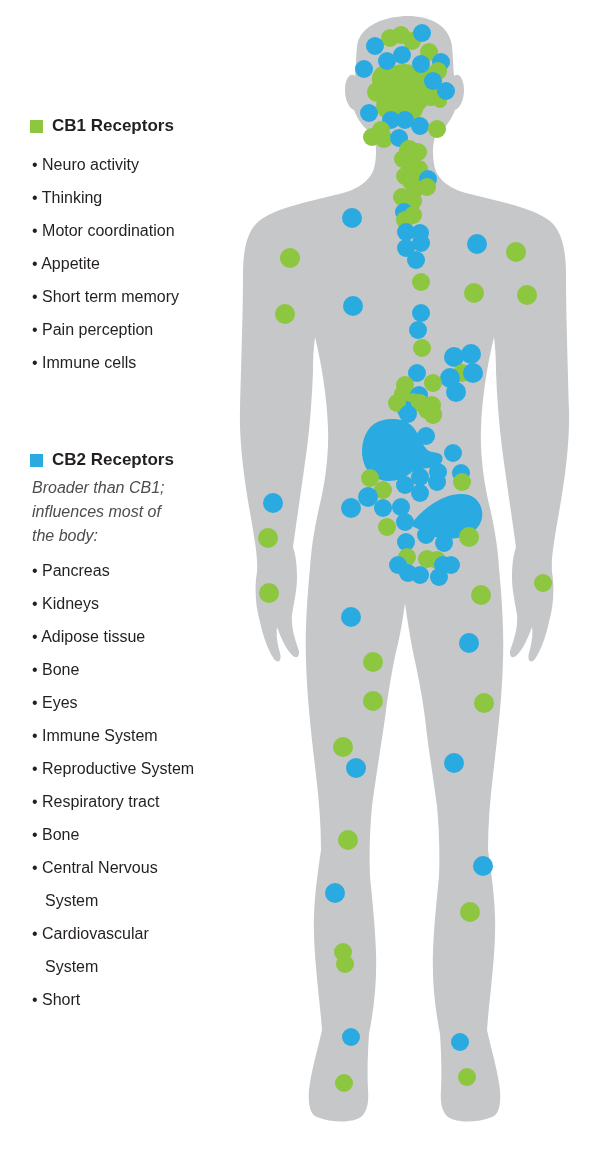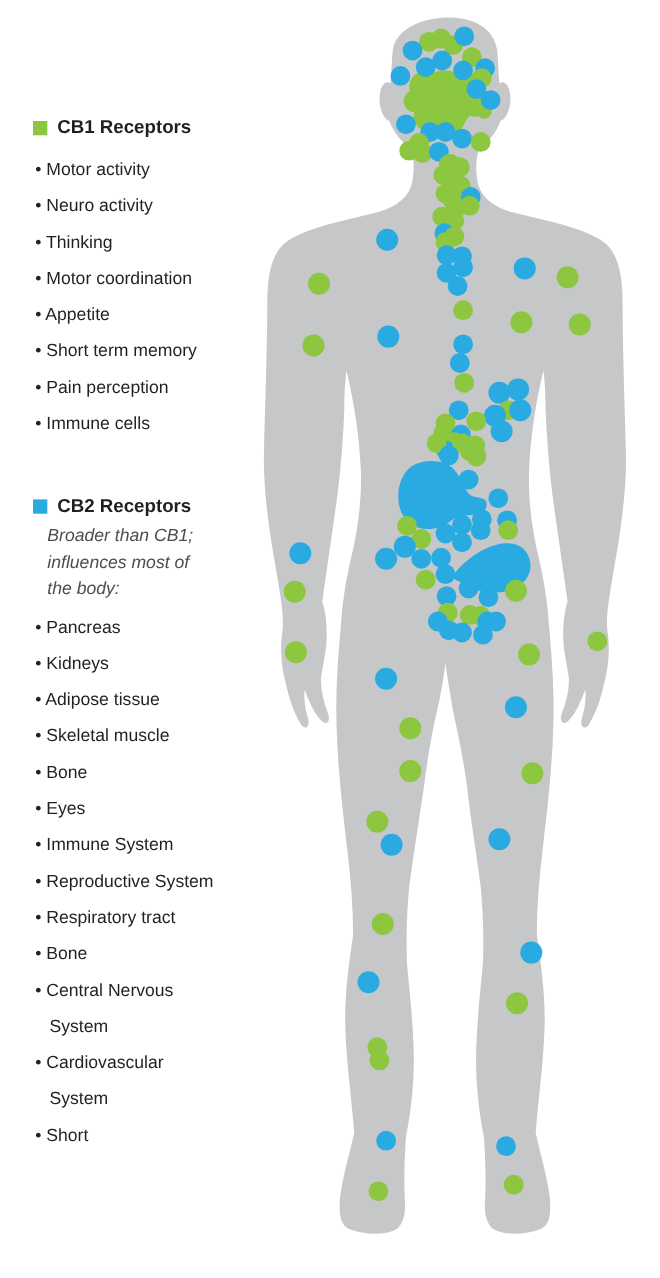--- a/index.html
+++ b/index.html
@@ -12,26 +12,26 @@
   .figure-svg{position:absolute;left:0;top:0;}
   .body-shape{fill:var(--body,#C6C7C9);}
   .organ{fill:var(--cb2,#29ABE2);}
   .dot-g{fill:var(--cb1,#8DC63F);}
   .dot-b{fill:var(--cb2,#29ABE2);}
   .legend{position:absolute;left:30px;width:215px;}
   .legend-header{display:flex;align-items:center;gap:9px;font-weight:bold;font-size:17px;line-height:20px;}
   .swatch{width:13px;height:13px;flex:0 0 13px;display:inline-block;}
   .legend-note{
     font-style:italic;font-size:16px;line-height:24px;
-    color:var(--note_text,#4D4D4F);max-width:148px;margin:6px 0 0 13px;
+    color:var(--note_text,#4D4D4F);max-width:148px;margin:6px 0 0 2px;
   }
   ul.legend-list{list-style:none;margin:12px 0 0 0;padding:0 0 0 2px;font-size:16px;}
   ul.legend-list li{line-height:33px;padding-left:13px;text-indent:-13px;}
   ul.legend-list li::before{content:"• ";}
-  .cb1-legend{top:106px;}
+  .cb1-legend{top:116px;}
   .cb1-legend ul.legend-list li{max-width:200px;}
   .cb2-legend{top:450px;}
   .cb2-legend ul.legend-list{margin-top:6px;}
   .cb2-legend ul.legend-list li{max-width:158px;}
 </style>
 </head>
 <body>
 
 <div class="page">
 
@@ -282,42 +282,40 @@
         <circle cx="467" cy="1077" r="9" class="dot-g"></circle>
       </g>
   </svg>
 
   <div class="legend cb1-legend">
     <div class="legend-header">
       <span class="swatch" style="background: rgb(141, 198, 63);"></span>
       <span>CB1 Receptors</span>
     </div>
     <ul class="legend-list">
-        <li>Motor activity</li>
         <li>Neuro activity</li>
         <li>Thinking</li>
         <li>Motor coordination</li>
         <li>Appetite</li>
         <li>Short term memory</li>
         <li>Pain perception</li>
         <li>Immune cells</li>
       </ul>
   </div>
 
   <div class="legend cb2-legend">
     <div class="legend-header">
       <span class="swatch" style="background: rgb(41, 171, 226);"></span>
       <span>CB2 Receptors</span>
     </div>
     <div class="legend-note">Broader than CB1; influences most of the body:</div>
     <ul class="legend-list">
         <li>Pancreas</li>
         <li>Kidneys</li>
         <li>Adipose tissue</li>
-        <li>Skeletal muscle</li>
         <li>Bone</li>
         <li>Eyes</li>
         <li>Immune System</li>
         <li>Reproductive System</li>
         <li>Respiratory tract</li>
         <li>Bone</li>
         <li>Central Nervous System</li>
         <li>Cardiovascular System</li>
         <li>Short</li>
       </ul>

